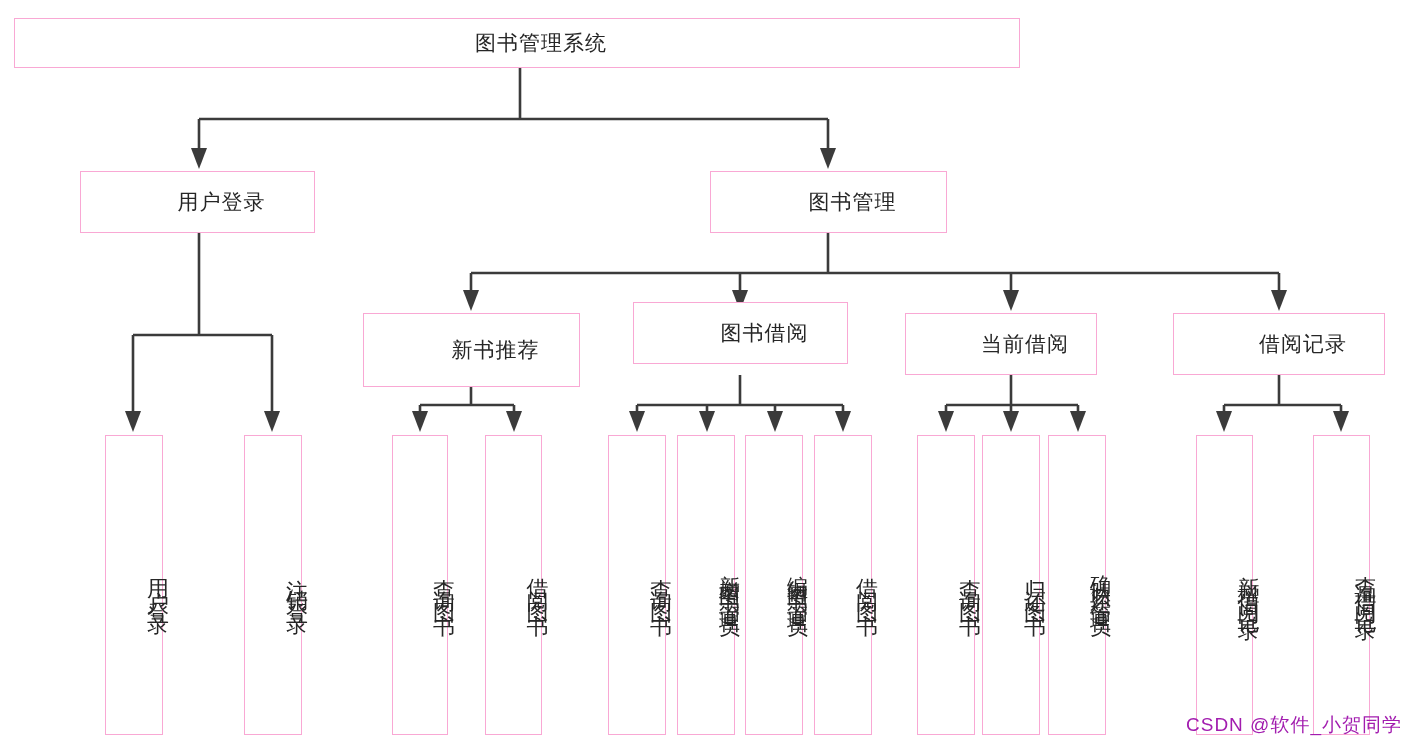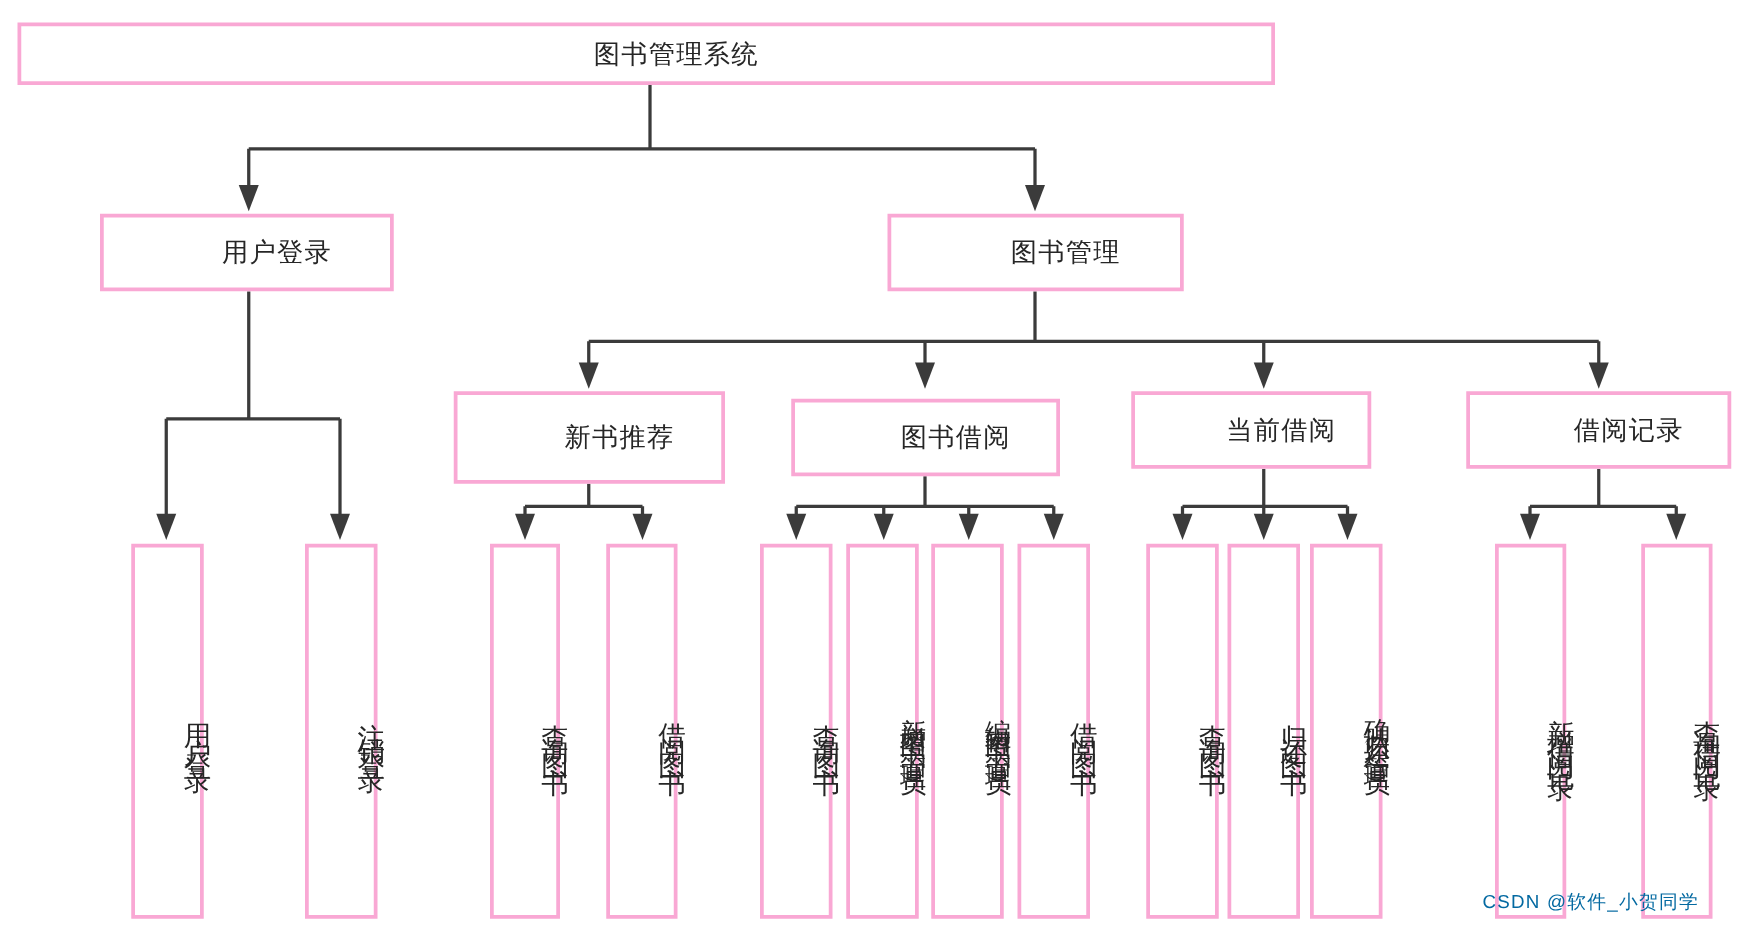--- a/index.html
+++ b/index.html
@@ -7,43 +7,43 @@
     position:relative;
     width:1405px;height:747px;
     background:#ffffff;
     font-family:"Liberation Sans",sans-serif;
     overflow:hidden;
   }
   #wires{position:absolute;left:0;top:0;z-index:1;pointer-events:none;}
   .box{
     position:absolute;
     background:#ffffff;
-    border:3px solid #f9a8d4;
+    border:1px solid #f9a8d4;
     box-sizing:border-box;
     color:#262626;
     z-index:2;
     display:flex;align-items:center;justify-content:center;padding-left:48px;
   }
   .h-box{font-size:21px;letter-spacing:1px;}
   .v-box .v-label{
     writing-mode:vertical-rl;
     text-orientation:mixed;
     font-size:22px;
     letter-spacing:12px;
     line-height:1;
     color:#262626;
   }
   .v-box .v-label.med{letter-spacing:9px;}
   .v-box .v-label.long{letter-spacing:6px;font-size:21px;}
   #watermark{
     position:absolute;
     left:1186px;top:712px;
     z-index:3;
-    font-size:15px;
-    color:#0369a1;
+    font-size:19px;
+    color:#a21caf;
     letter-spacing:1px;
     white-space:nowrap;
   }
 </style>
 </head>
 <body>
 
 <div id="stage">
 
   <svg id="wires" width="1405" height="747" viewBox="0 0 1405 747" xmlns="http://www.w3.org/2000/svg">
@@ -78,21 +78,21 @@
       <polygon points="1333,411 1349,411 1341,432"></polygon>
     </g>
   </svg>
 
   <div class="box h-box" style="left:14px;top:18px;width:1006px;height:50px;">图书管理系统</div>
 
   <div class="box h-box" style="left:80px;top:171px;width:235px;height:62px;">用户登录</div>
   <div class="box h-box" style="left:710px;top:171px;width:237px;height:62px;">图书管理</div>
 
   <div class="box h-box" style="left:363px;top:313px;width:217px;height:74px;">新书推荐</div>
-  <div class="box h-box" style="left:633px;top:319px;width:215px;height:62px;">图书借阅</div>
+  <div class="box h-box" style="left:633px;top:302px;width:215px;height:62px;">图书借阅</div>
   <div class="box h-box" style="left:905px;top:313px;width:192px;height:62px;">当前借阅</div>
   <div class="box h-box" style="left:1173px;top:313px;width:212px;height:62px;">借阅记录</div>
 
   <div class="box v-box" style="left:105px;top:435px;width:58px;height:300px;">
     <span class="v-label">用户登录</span>
   </div>
   <div class="box v-box" style="left:244px;top:435px;width:58px;height:300px;">
     <span class="v-label">注销登录</span>
   </div>
 

